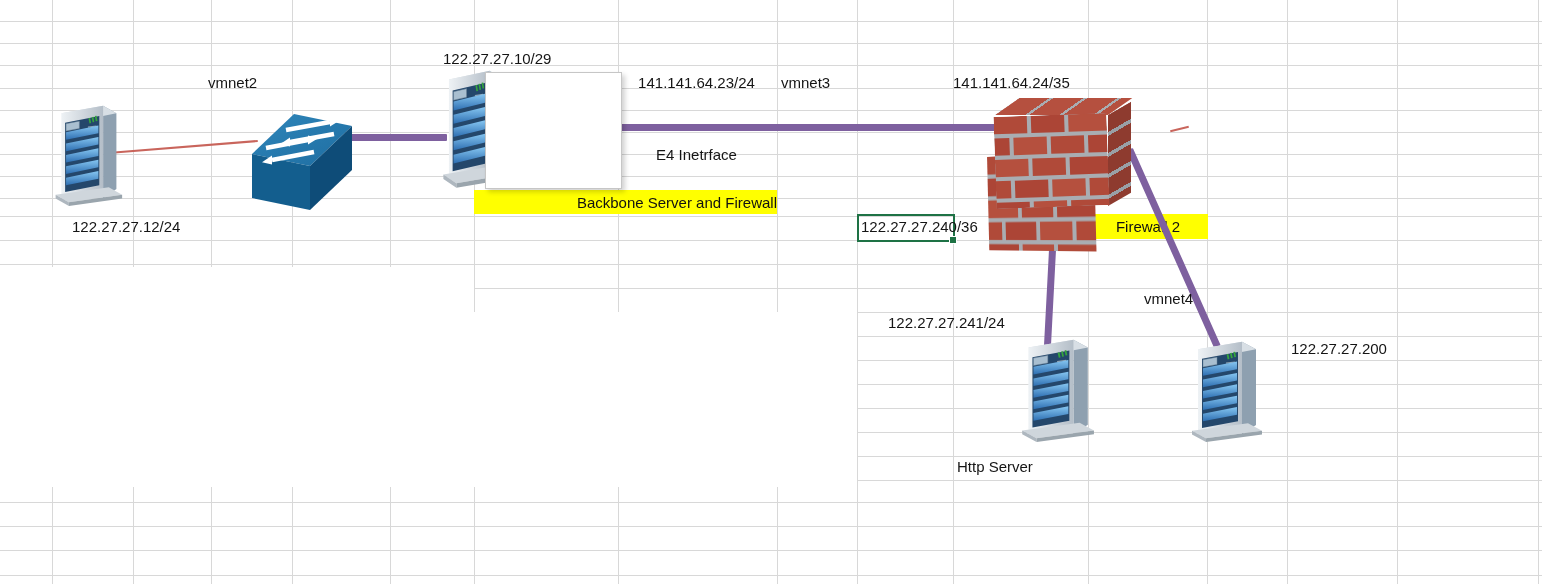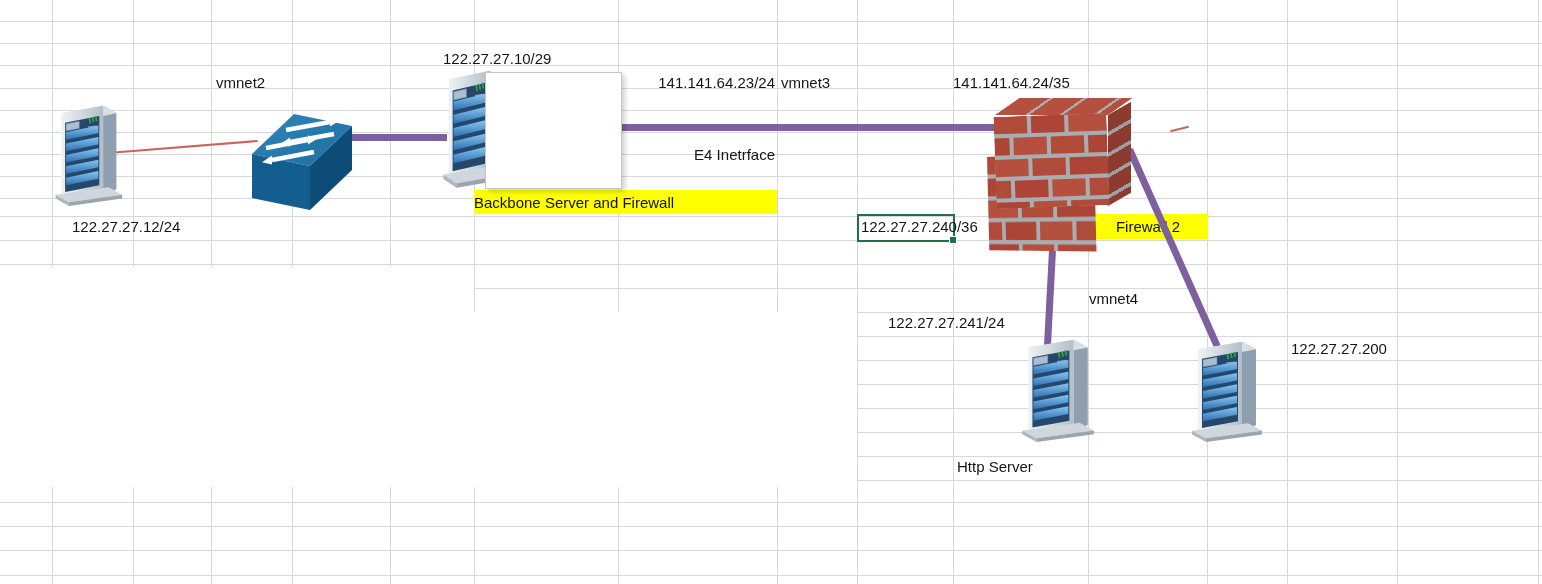--- a/index.html
+++ b/index.html
@@ -2,21 +2,21 @@
 <html><head>
 <meta charset="utf-8">
 <style>
   html,body{margin:0;padding:0;background:#fff;}
   #sheet{position:relative;width:1542px;height:584px;background:#fff;overflow:hidden;
          font-family:"Liberation Sans",sans-serif;}
   .vgl{position:absolute;top:0;bottom:0;width:1px;background:#D8D8D8;z-index:0;}
   .hgl{position:absolute;left:0;right:0;height:1px;background:#D8D8D8;z-index:0;}
   .gmask{position:absolute;background:#fff;z-index:1;}
   .txt{position:absolute;font-size:15px;color:#151515;white-space:nowrap;z-index:6;}
-  .txt.right{text-align:right;}
+  .txt.right{text-align:center;}
   .ylabel{position:absolute;background:#FFFF00;font-size:15px;color:#111;
           display:flex;align-items:center;z-index:2;white-space:nowrap;}
   .pline{position:absolute;background:#7E609F;border-radius:1px;z-index:4;}
   .rline{position:absolute;background:#C9655C;height:2px;z-index:3;}
   .icon{position:absolute;z-index:5;}
   .whitebox{position:absolute;left:485px;top:72px;width:135px;height:115px;background:#fff;
             border:1px solid #C6C6C6;box-shadow:3px 3px 5px rgba(0,0,0,.18);z-index:5;}
   .wall1{position:absolute;left:497px;top:80px;width:112px;height:98px;
          transform:perspective(320px) rotateY(-14deg) rotateZ(-1.5deg);transform-origin:60% 50%;}
   .wall2front{position:absolute;left:995px;top:115px;width:113px;height:92px;z-index:5;
@@ -157,21 +157,21 @@
   <div class="gmask" style="left:474px;top:312px;width:383px;height:175px"></div>
 
   <div class="rline" style="left:108px;top:146px;width:150px;transform:rotate(-4.6deg)"></div>
   <div class="rline" style="left:1170px;top:128px;width:19px;transform:rotate(-14deg)"></div>
 
   <div class="pline" style="left:347px;top:134px;width:100px;height:7px"></div>
   <div class="pline" style="left:615px;top:124px;width:382px;height:7px"></div>
   <div class="pline" style="left:1048px;top:190px;width:7px;height:158px;transform:rotate(3deg)"></div>
   <div class="pline" style="left:1170px;top:140px;width:7px;height:216px;transform:rotate(-24deg)"></div>
 
-  <div class="ylabel" style="left:474px;top:190px;width:303px;height:24px;justify-content:flex-start">
+  <div class="ylabel" style="left:474px;top:190px;width:303px;height:24px;justify-content:flex-end">
     <span>Backbone Server and Firewall</span>
   </div>
   <div class="ylabel" style="left:1088px;top:214px;width:120px;height:25px;justify-content:center">
     <span>Firewall 2</span>
   </div>
 
   <div class="icon" style="left:48px;top:100px;width:76px;height:108px">
     <svg width="76" height="108" viewBox="0 0 80 114" preserveAspectRatio="none">
         <use href="#sym-server" xlink:href="#sym-server"></use>
       </svg>
@@ -204,24 +204,24 @@
   <div class="icon" style="left:1184px;top:336px;width:80px;height:108px">
     <svg width="80" height="108" viewBox="0 0 80 114" preserveAspectRatio="none">
         <use href="#sym-server" xlink:href="#sym-server"></use>
       </svg>
   </div>
 
   <div class="selcell"></div>
   <div class="selhandle"></div>
   <span class="txt" style="left:861px;top:218px">122.27.27.240/36</span>
 
-  <span class="txt" style="left:216px;top:74px">vmnet2</span>
+  <span class="txt" style="left:208px;top:74px">vmnet2</span>
   <span class="txt" style="left:443px;top:50px">122.27.27.10/29</span>
   <span class="txt right" style="left:618px;top:74px;width:157px">141.141.64.23/24</span>
   <span class="txt" style="left:781px;top:74px">vmnet3</span>
   <span class="txt right" style="left:618px;top:146px;width:157px">E4 Inetrface</span>
   <span class="txt" style="left:953px;top:74px">141.141.64.24/35</span>
   <span class="txt" style="left:72px;top:218px">122.27.27.12/24</span>
   <span class="txt" style="left:888px;top:314px">122.27.27.241/24</span>
-  <span class="txt" style="left:1089px;top:290px">vmnet4</span>
+  <span class="txt" style="left:1144px;top:290px">vmnet4</span>
   <span class="txt" style="left:957px;top:458px">Http Server</span>
   <span class="txt" style="left:1291px;top:340px">122.27.27.200</span>
 </div>
 
 </body></html>

